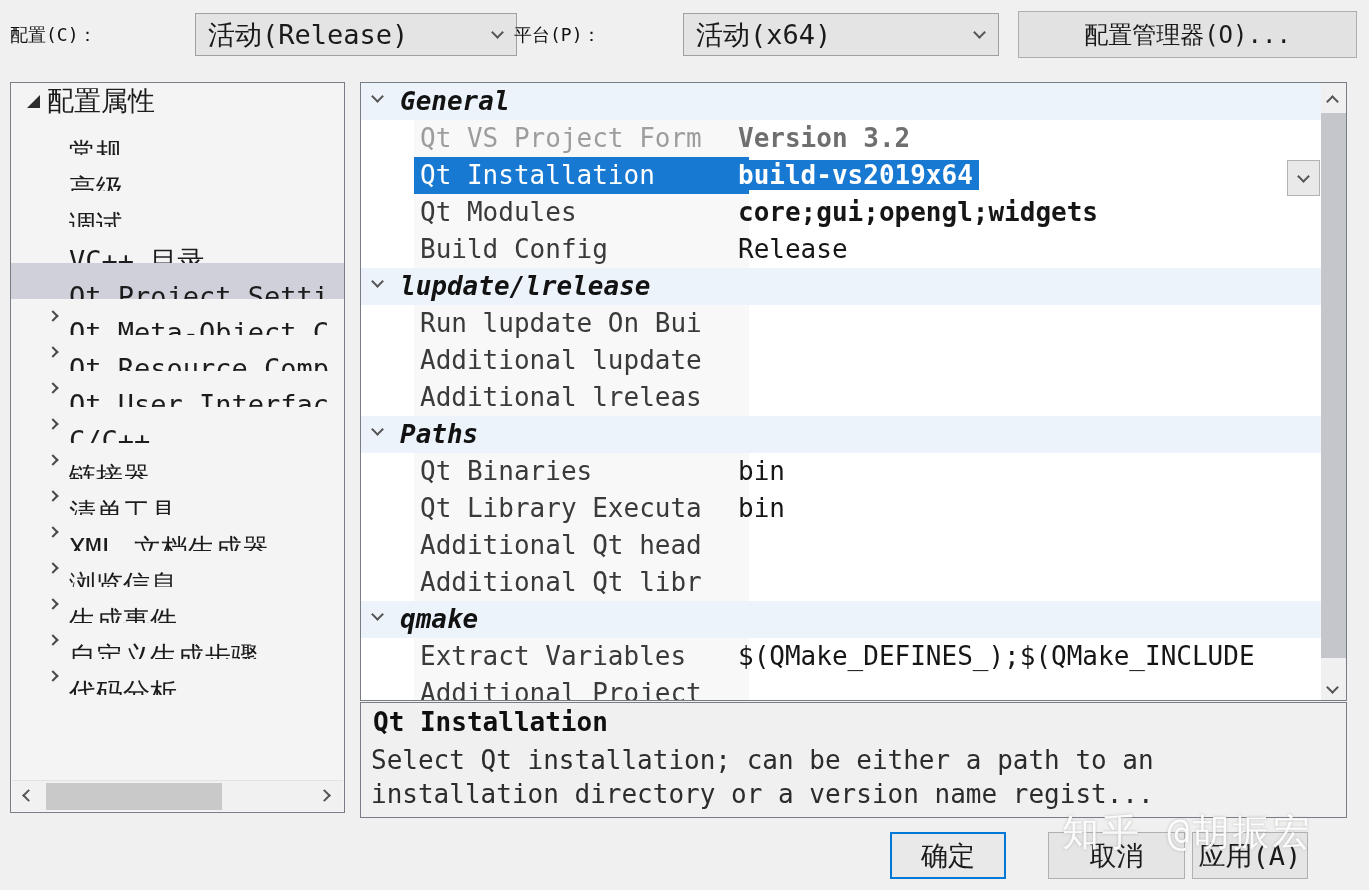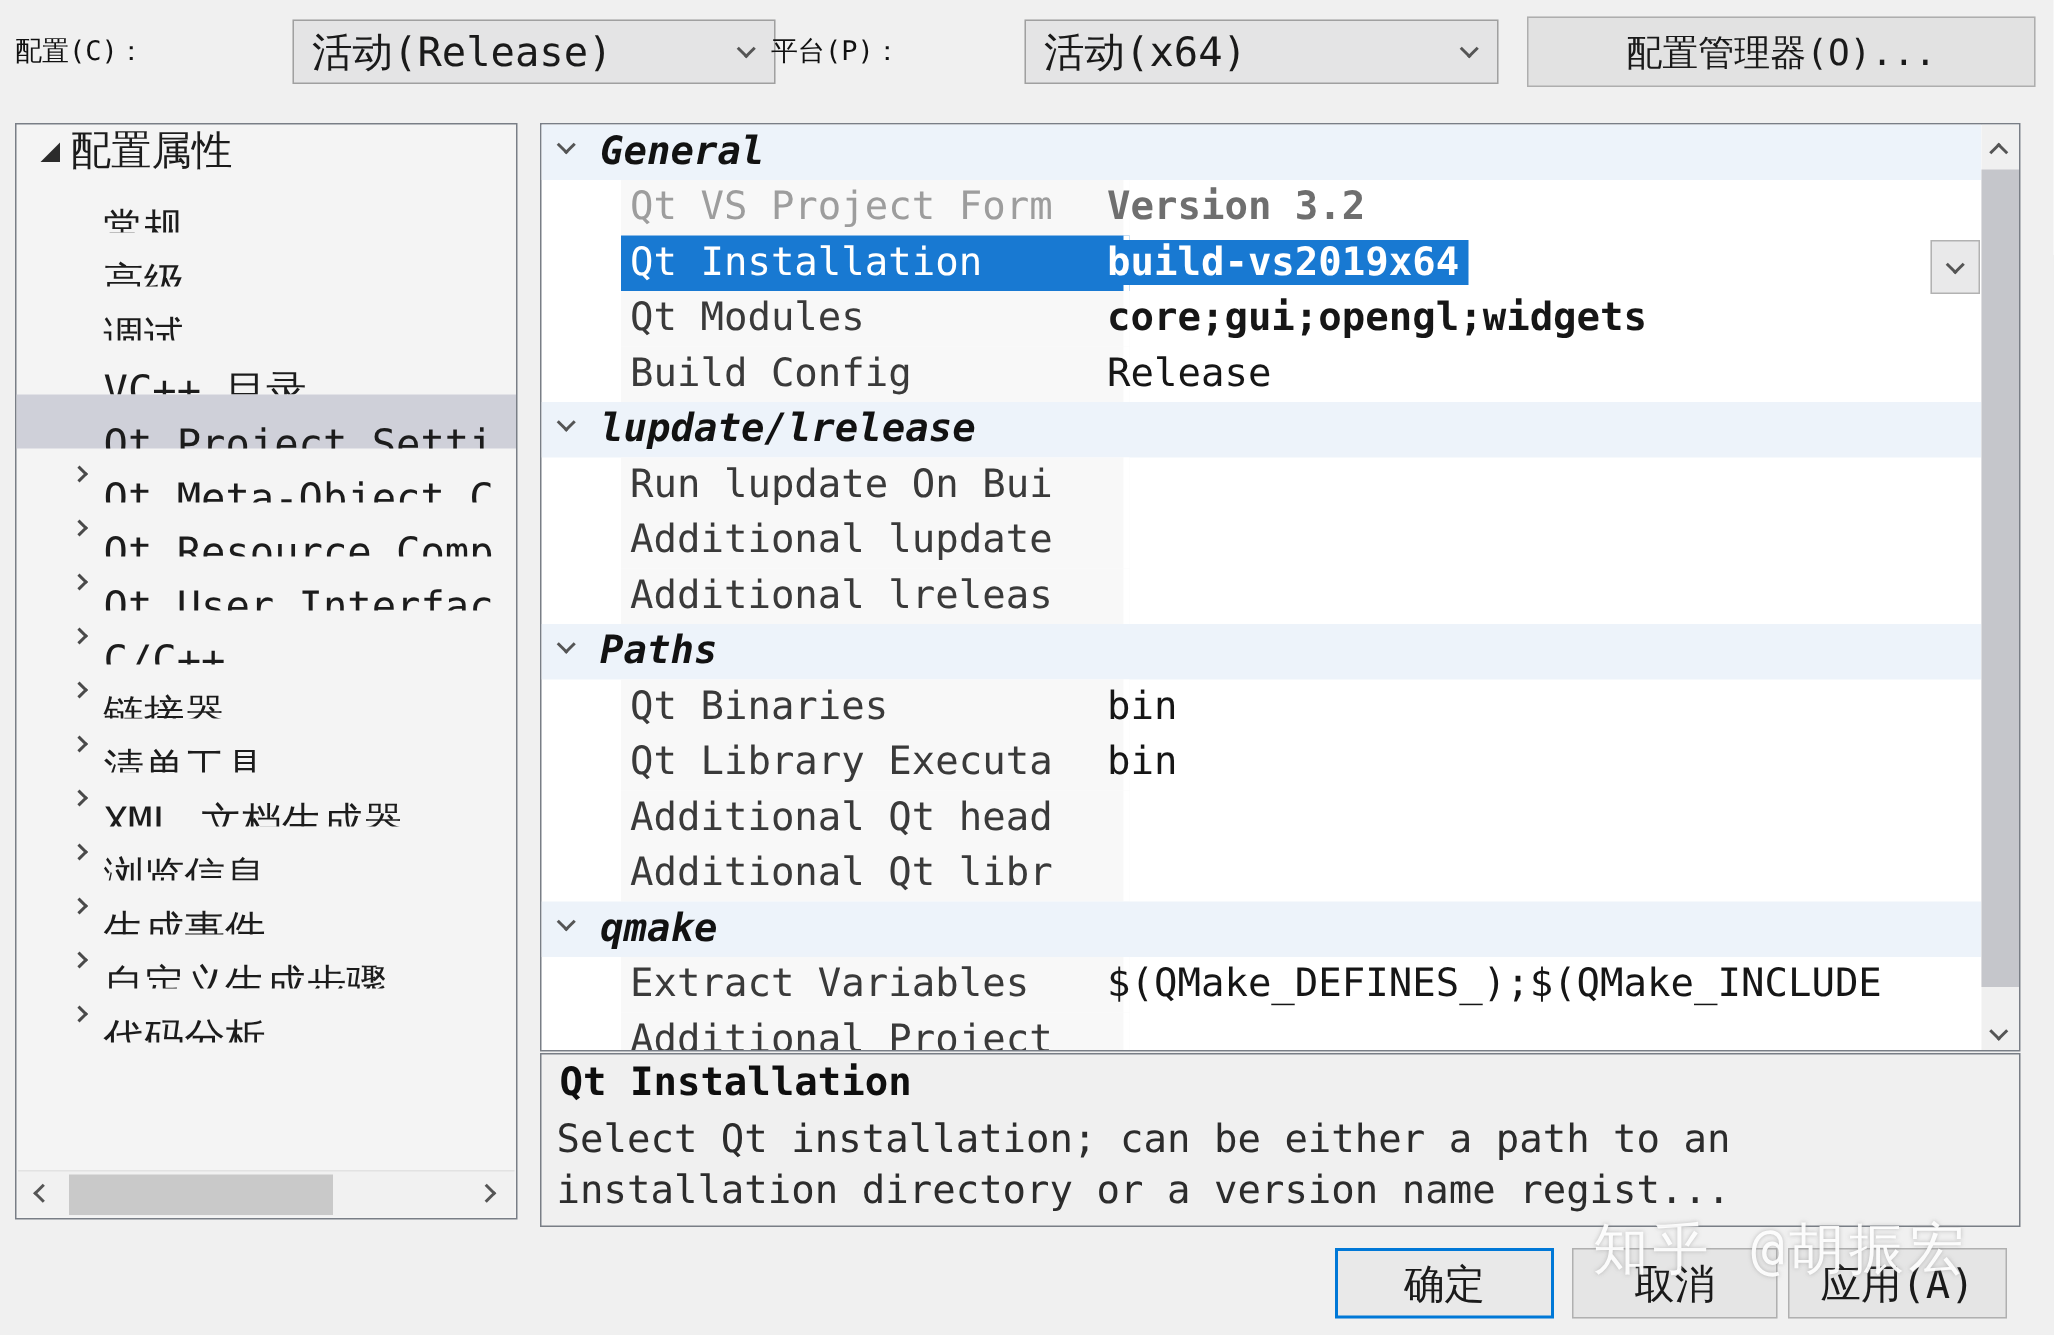--- a/index.html
+++ b/index.html
@@ -104,21 +104,21 @@
   #desc {
     left:360px; top:702px; width:987px; height:116px;
     background:#f0f0f0; border:1px solid #797e86; overflow:hidden;
   }
   #desc .d-title { position:absolute; left:12px; top:4px;  font-size:26px; font-weight:bold; color:#0f0f0f; }
   #desc .d-l1    { position:absolute; left:10px; top:42px; font-size:26px; color:#2c2c2c; }
   #desc .d-l2    { position:absolute; left:10px; top:76px; font-size:26px; color:#2c2c2c; }
 
   
   .foot-btn {
-    position:absolute; top:832px; height:47px; width:146px;
+    position:absolute; top:832px; height:47px; width:116px;
     background:#e5e5e5; border:1px solid #b0b0b0;
     font-size:27px; display:flex; align-items:center; justify-content:center;
     cursor:default;
   }
   #btn-ok { left:890px; border:2px solid #0078d7; background:#e9e9e9; }
   #btn-cancel { left:1048px; width:137px; }
   #btn-apply { left:1192px; }
 
   
   #watermark {

